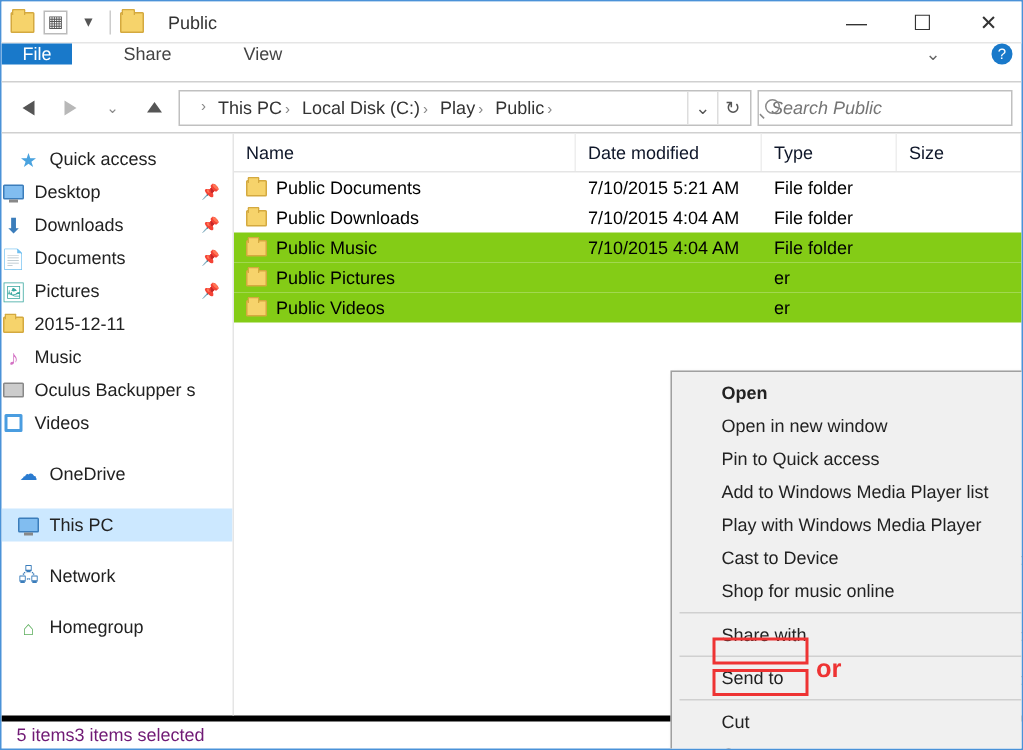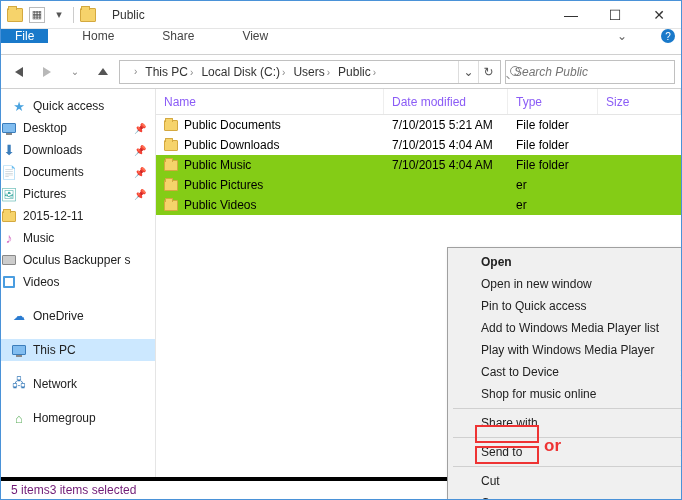--- a/index.html
+++ b/index.html
@@ -50,21 +50,21 @@
 .ico-film { width:12px; height:12px; border:2px solid #4a9de0; border-radius:1px; }
 .ico-music { color:#d472c4; font-size:14px; }
 .ico-downloads { color:#3b7dbb; font-size:14px; }
 .ico-docs { color:#3b7dbb; font-size:13px; }
 .ico-pics { color:#3aa8a0; font-size:13px; }
 .ico-home { color:#5faf5f; font-size:13px; }
 .ico-qa { color:#4aa3df; font-size:13px; }
 .ico-drive { width:14px;height:10px;background:#ccc;border:1px solid #888;border-radius:1px;}
 
 .content { flex: 1; position: relative; }
-.cols { height: 26px; display: flex; border-bottom: 1px solid #e5e5e5; color: #8b5cf6; }
+.cols { height: 26px; display: flex; border-bottom: 1px solid #e5e5e5; color: #0f172a; }
 .cols .col { padding-left: 8px; border-right: 1px solid #eee; height: 100%; display: flex; align-items: center; }
 .c-name { width: 228px; } .c-date { width: 124px; } .c-type { width: 90px; } .c-size { flex:1; }
 .rows .row { height: 20px; display: flex; align-items: center; }
 .rows .row .cell { padding-left: 8px; overflow: hidden; white-space: nowrap; }
 .rows .row.sel { background: #84cc16; }
 .rows .row .ico-folder-sm { margin-right: 6px; display:inline-block; vertical-align:middle;}
 
 .contextmenu { position: absolute; left: 291px; top: 158px; width: 250px; background: #f0f0f0; border: 1px solid #a0a0a0; box-shadow: 2px 2px 4px rgba(0,0,0,0.2); padding: 3px; z-index: 10; }
 .contextmenu .mi { height: 22px; display: flex; align-items: center; padding: 0 24px 0 30px; color: #222; position: relative; }
 .contextmenu .mi.hasarrow:after { content: "›"; position: absolute; right: 8px; font-size: 14px; color: #555; }
@@ -98,21 +98,20 @@
   </div>
   <div class="wincontrols">
     <div class="btn">—</div>
     <div class="btn">☐</div>
     <div class="btn close">✕</div>
   </div>
 </div>
 
 <div class="ribbon-tabs">
   <div class="file">File</div>
-  <div class="tab">Home</div>
   <div class="tab">Share</div>
   <div class="tab">View</div>
   <div class="spacer"></div>
   <div class="caret">⌄</div>
   <div class="help">
       <div class="help-c">?</div>
     </div>
 </div>
 
 <div class="navbar">
@@ -124,21 +123,21 @@
     </div>
   <div class="navbtn" style="font-size:10px;color:#888;">⌄</div>
   <div class="navbtn active">
       <div class="arrow-up"></div>
     </div>
   <div class="addr">
     <div class="folder-ico" style="transform:scale(0.85);"></div>
     <span class="crumb" style="font-size:10px;color:#888;">›</span>
     <span class="crumb"><span>This PC</span><span class="sep">›</span></span>
     <span class="crumb"><span>Local Disk (C:)</span><span class="sep">›</span></span>
-    <span class="crumb"><span>Users</span><span class="sep">›</span></span>
+    <span class="crumb"><span>Play</span><span class="sep">›</span></span>
     <span class="crumb"><span>Public</span><span class="sep">›</span></span>
     <div style="flex:1"></div>
     <div class="addr-btn">⌄</div>
     <div class="addr-btn">↻</div>
   </div>
   <div class="search">
     <div class="search-ico"></div>
     <input placeholder="Search Public" style="">
   </div>
 </div>

